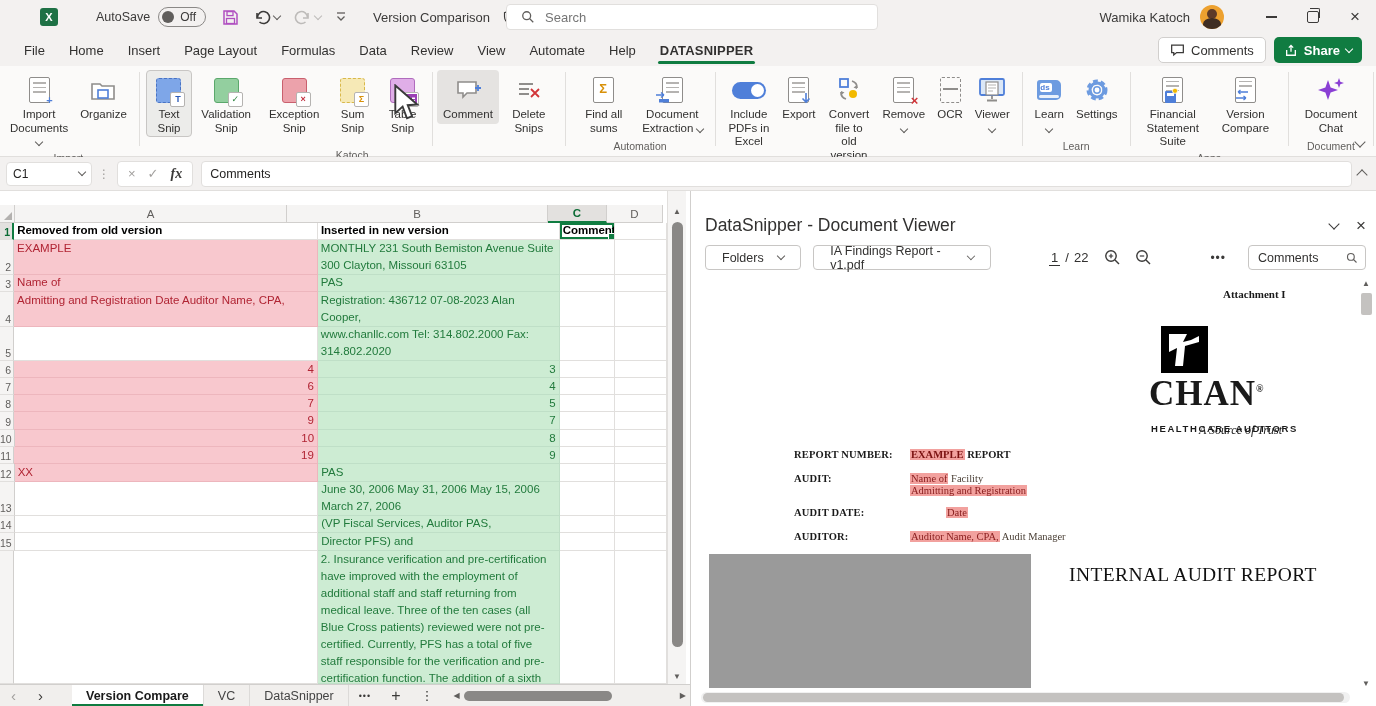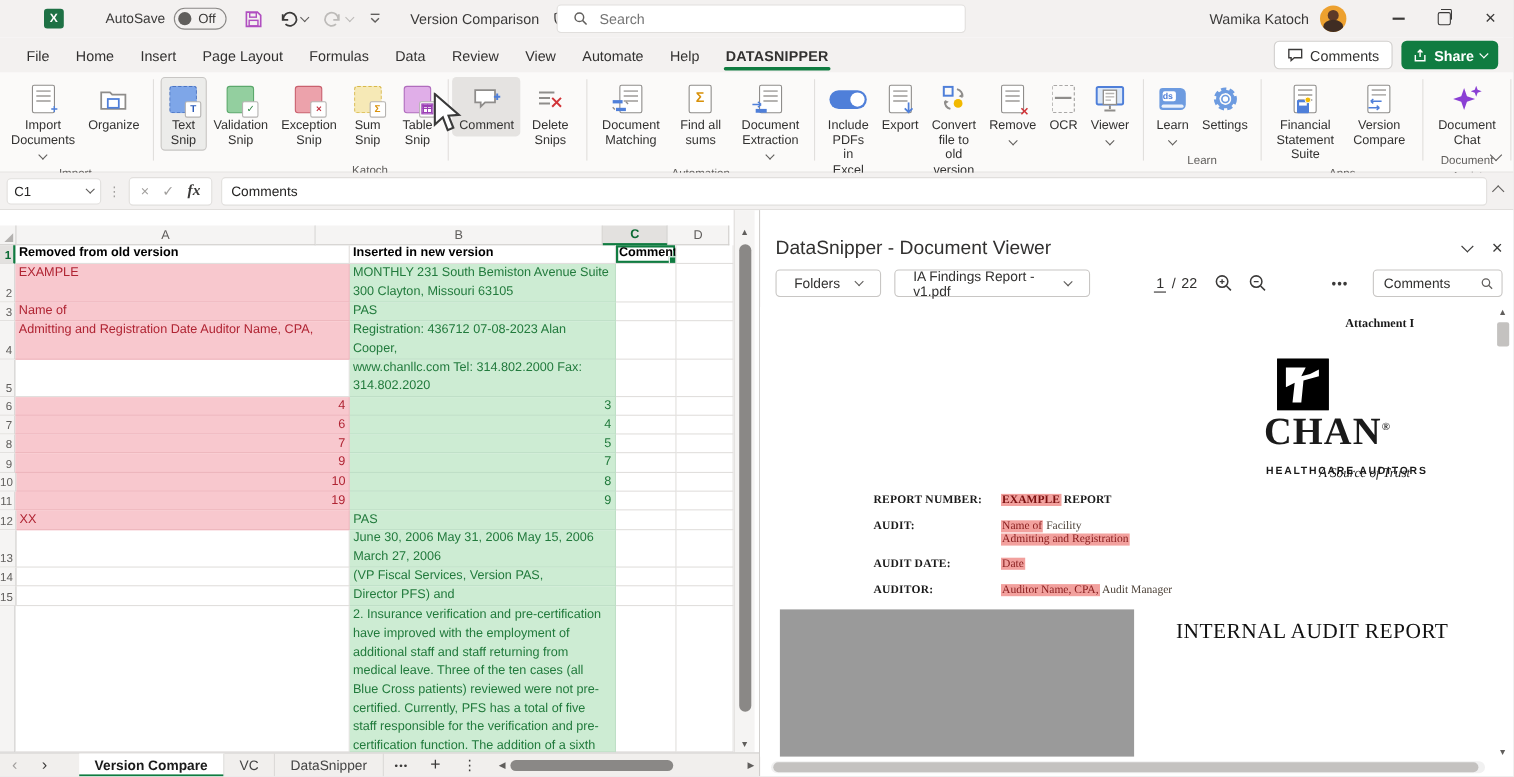--- a/index.html
+++ b/index.html
@@ -367,33 +367,20 @@
       </div>
       <div class="glabel">Katoch</div>
     </div>
     <div class="gdiv"></div>
 
     <div class="rgroup">
       <div class="btns">
         <div class="rbtn">
           <div class="ricon">
             <div class="docpg">
-                <div class="dlines"></div>
-              <svg width="16" height="14" viewBox="0 0 16 14" style="position:absolute;left:-8px;bottom:-2px;">
-                <rect x="1" y="1" width="9" height="3" fill="#4f7fd9"></rect>
-                <rect x="4" y="8" width="9" height="3" fill="#4f7fd9"></rect>
-                <path d="M13 2.5 l2 2 M3 9.5 l-2 -2" stroke="#8f8d8b" stroke-width="1.2"></path>
-              </svg>
-            </div>
-          </div>
-          <div class="rlabel">Document Matching</div>
-        </div>
-        <div class="rbtn">
-          <div class="ricon">
-            <div class="docpg">
                 <span class="dbadge" style="left:5px;top:6px;color:#d8910a;font-size:13px;">Σ</span>
               </div>
           </div>
           <div class="rlabel">Find all sums</div>
         </div>
         <div class="rbtn">
           <div class="ricon">
             <div class="docpg">
                 <div class="dlines"></div>
               <svg width="16" height="12" viewBox="0 0 16 12" style="position:absolute;left:-8px;bottom:-2px;">
@@ -661,21 +648,21 @@
       <div class="row" style="height:34px;">
         <div class="rn">13</div>
         <div class="cell ca"></div>
         <div class="cell cb green">June 30, 2006 May 31, 2006 May 15, 2006 March 27, 2006</div>
         <div class="cell cc"></div>
           <div class="cell cd"></div>
       </div>
       <div class="row" style="height:17px;">
         <div class="rn">14</div>
         <div class="cell ca"></div>
-        <div class="cell cb green">(VP Fiscal Services, Version PAS,</div>
+        <div class="cell cb green">(VP Fiscal Services, Auditor PAS,</div>
         <div class="cell cc"></div>
           <div class="cell cd"></div>
       </div>
       <div class="row" style="height:18px;">
         <div class="rn">15</div>
         <div class="cell ca"></div>
         <div class="cell cb green">Director PFS) and</div>
         <div class="cell cc"></div>
           <div class="cell cd"></div>
       </div>
@@ -776,21 +763,21 @@
 
       <div class="pfield-label" style="top:194px;">AUDIT:</div>
       <div class="pfield-val" style="top:194px;">
         <span class="hl">Name of</span><span class="valrest"> Facility</span>
       </div>
       <div class="pfield-val" style="top:206px;">
         <span class="hl">Admitting and Registration</span>
       </div>
 
       <div class="pfield-label" style="top:228px;">AUDIT DATE:</div>
-      <div class="pfield-val" style="top:228px;">
+      <div class="pfield-val" style="top:228px;margin-left:36px;">
         <span class="hl">Date</span>
       </div>
 
       <div class="pfield-label" style="top:252px;">AUDITOR:</div>
       <div class="pfield-val" style="top:252px;">
         <span class="hl">Auditor Name, CPA,</span><span class="valrest"> Audit Manager</span>
       </div>
 
       <div class="greybox"></div>
       <div class="iatitle">INTERNAL AUDIT REPORT</div>

